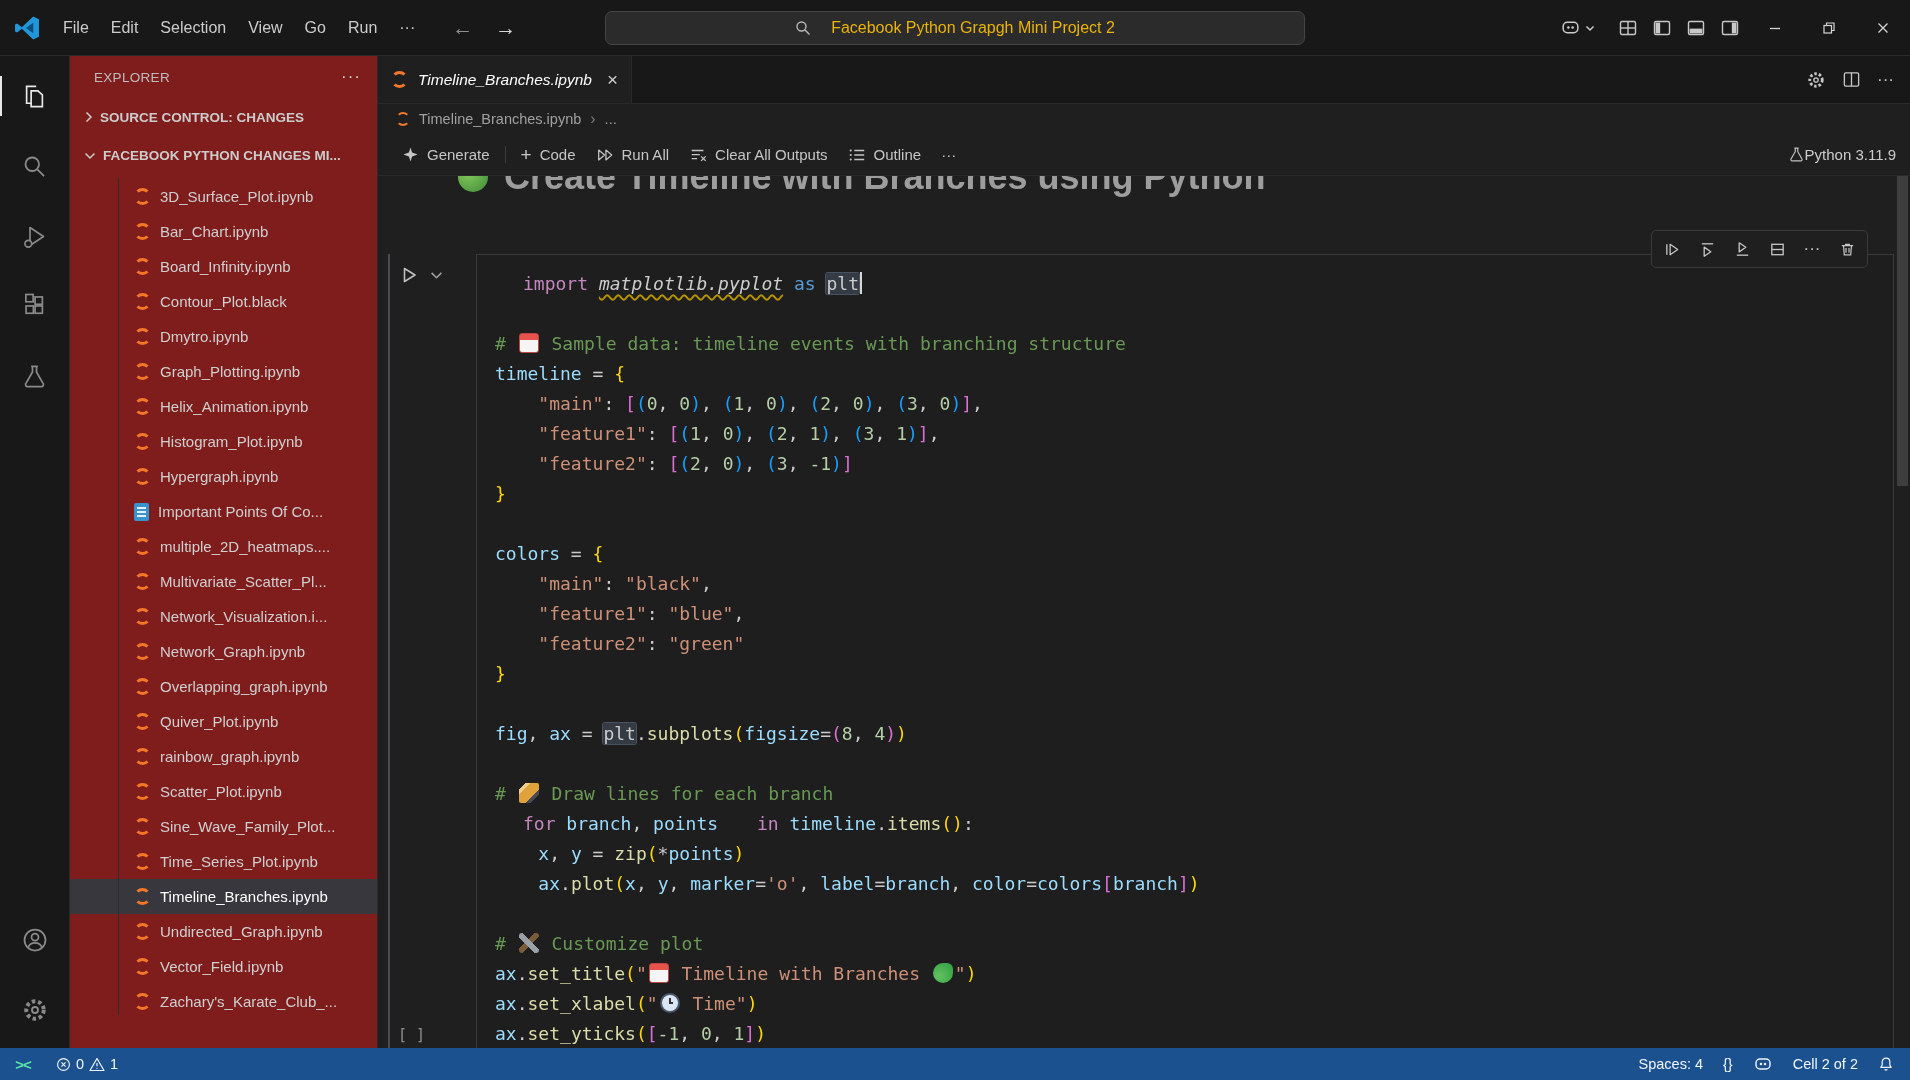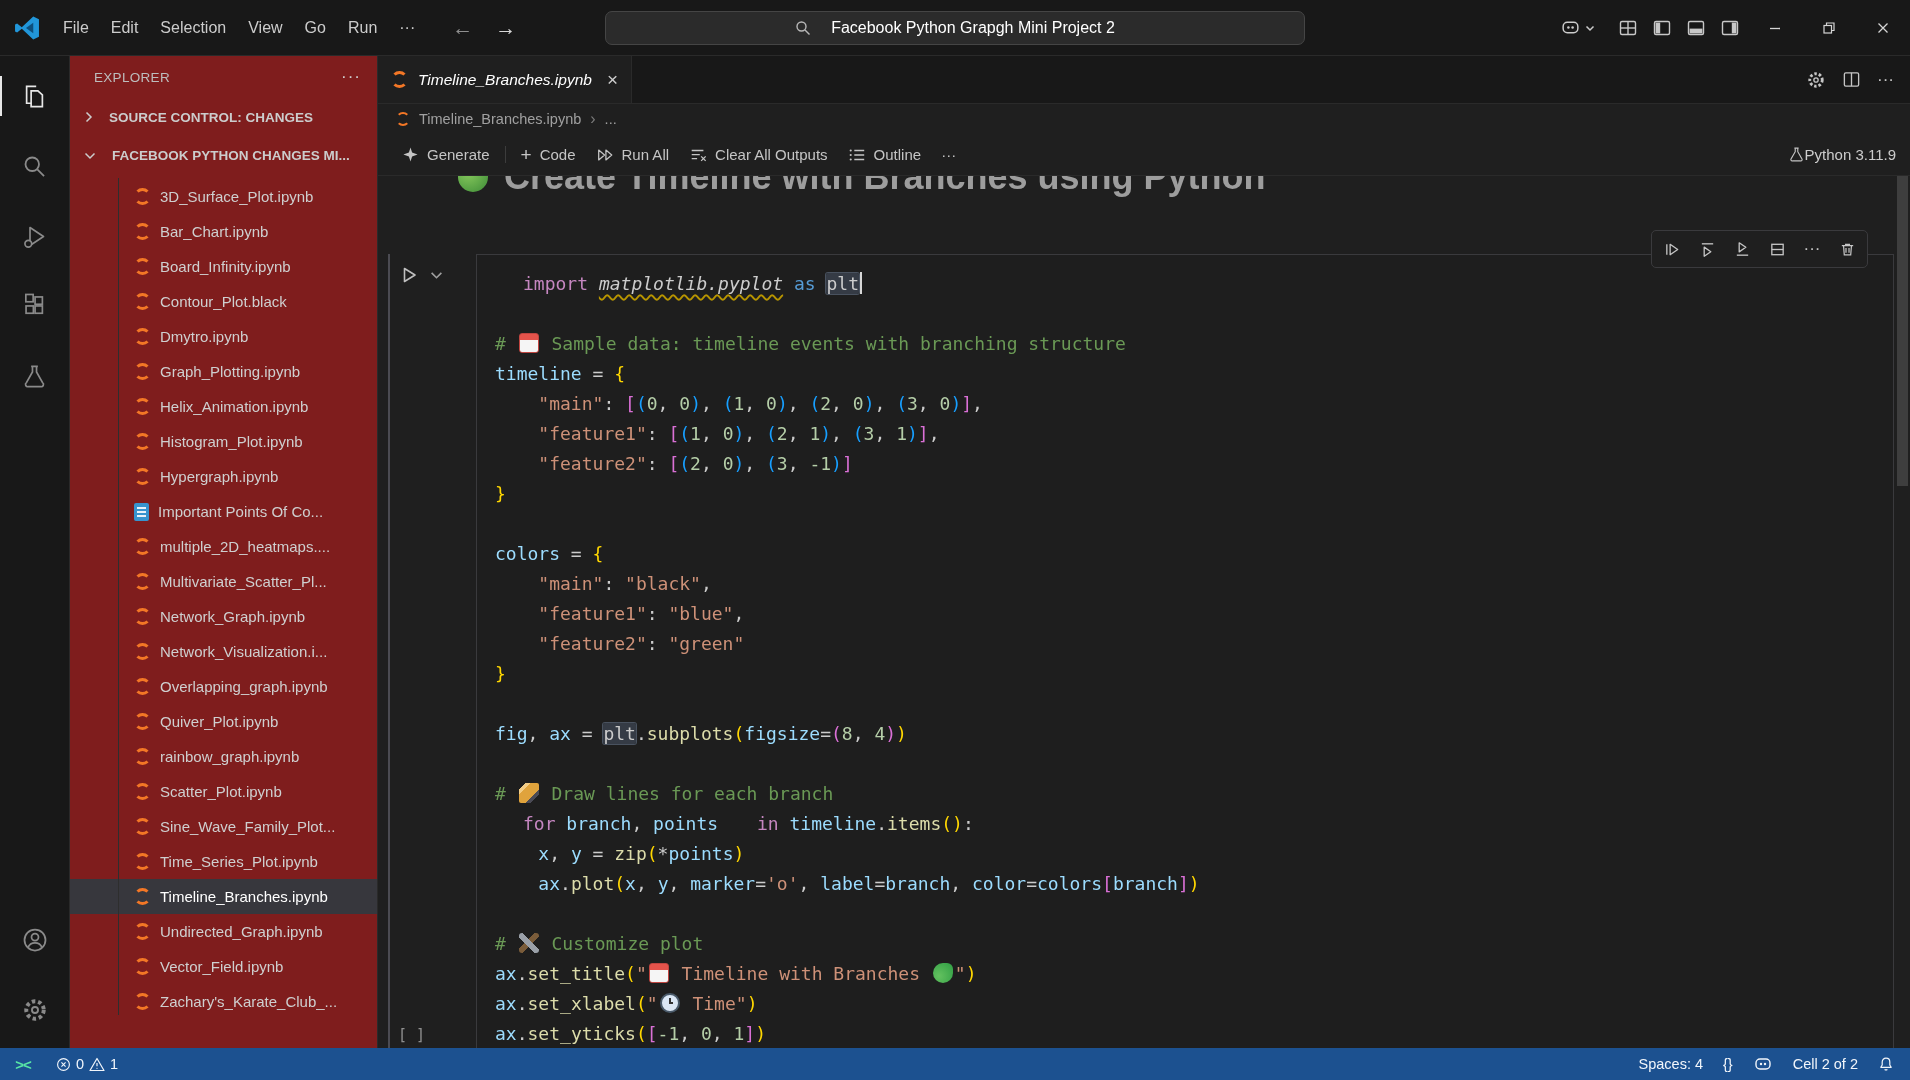--- a/index.html
+++ b/index.html
@@ -11,42 +11,42 @@
   .titlebar{height:56px;background:#181818;border-bottom:1px solid #2a2a2a;
     display:flex;align-items:center;padding-left:14px;position:relative;}
   .logo{width:26px;height:26px;margin-right:12px;flex:none;}
   .menus{display:flex;align-items:center;}
   .menu{padding:7px 11px;font-size:16px;color:#cccccc;border-radius:6px;cursor:default;}
   .nav-arrows{margin-left:26px;display:flex;gap:22px;font-size:21px;align-items:center;}
   .nav-back{color:#8f8f8f;}
   .nav-fwd{color:#d8d8d8;}
   .searchbox{position:absolute;left:50%;top:11px;transform:translateX(-50%);
     width:700px;height:34px;background:#2b2b2b;border:1px solid #454545;border-radius:7px;
-    display:flex;align-items:center;justify-content:center;gap:20px;color:#ffffff;font-size:16px;}
+    display:flex;align-items:center;justify-content:center;gap:20px;color:#eab308;font-size:16px;}
   .tb-right{margin-left:auto;display:flex;align-items:center;}
   .tb-icon{height:40px;padding:0 9px;display:flex;align-items:center;gap:4px;color:#ccc;}
   .layout-group{display:flex;align-items:center;margin-left:14px;margin-right:8px;gap:14px;}
   .win-btn{width:54px;height:55px;display:flex;align-items:center;justify-content:center;color:#d5d5d5;}
 
   
   .main{display:flex;height:992px;}
 
   .activitybar{width:70px;background:#181818;border-right:1px solid #2a2a2a;
     display:flex;flex-direction:column;align-items:center;padding-top:8px;flex:none;}
   .act-btn{width:70px;height:64px;display:flex;align-items:center;justify-content:center;
     color:#8a8a8a;position:relative;margin-bottom:6px;}
   .act-btn.active{color:#e7e7e7;}
   .act-btn.active::before{content:"";position:absolute;left:0;top:12px;bottom:12px;width:2px;background:#e7e7e7;}
   .act-spacer{flex:1;}
 
   .sidebar{width:308px;background:#7f1d1d;border-right:1px solid #2a2a2a;position:relative;flex:none;overflow:hidden;}
   .sb-header{height:42px;display:flex;align-items:center;padding:0 16px 0 24px;color:#bdbdbd;
     font-size:13.5px;letter-spacing:.3px;}
   .sb-header-ell{margin-left:auto;font-size:17px;color:#cfcfcf;letter-spacing:1px;}
-  .sb-section{height:38px;display:flex;align-items:center;gap:16px;padding-left:14px;
+  .sb-section{height:38px;display:flex;align-items:center;gap:7px;padding-left:14px;
     font-weight:bold;font-size:13.5px;color:#cccccc;}
   .file-list{position:relative;padding-top:5px;}
   .file-list::before{content:"";position:absolute;left:48px;top:4px;bottom:4px;width:1px;background:#2e2e2e;}
   .frow{height:35px;display:flex;align-items:center;gap:9px;padding-left:64px;color:#cfcfcf;
     cursor:pointer;white-space:nowrap;font-size:15px;}
   .frow.sel{background:var(--list-selection,#37373d);color:#ffffff;}
   .ficon{flex:none;}
   .ficon.jupyter{width:17px;height:17px;border:3px solid var(--jupyter-orange,#f37726);
     border-left-color:transparent;border-right-color:transparent;border-radius:50%;}
   .ficon.doc{width:15px;height:18px;background:#3794cf;border-radius:2px;position:relative;}
@@ -313,25 +313,25 @@
         <div class="frow">
           <span class="ficon jupyter"></span>
           <span class="fname">multiple_2D_heatmaps....</span>
         </div>
         <div class="frow">
           <span class="ficon jupyter"></span>
           <span class="fname">Multivariate_Scatter_Pl...</span>
         </div>
         <div class="frow">
           <span class="ficon jupyter"></span>
+          <span class="fname">Network_Visualization.i...</span>
+        </div>
+        <div class="frow">
+          <span class="ficon jupyter"></span>
           <span class="fname">Network_Graph.ipynb</span>
-        </div>
-        <div class="frow">
-          <span class="ficon jupyter"></span>
-          <span class="fname">Network_Visualization.i...</span>
         </div>
         <div class="frow">
           <span class="ficon jupyter"></span>
           <span class="fname">Overlapping_graph.ipynb</span>
         </div>
         <div class="frow">
           <span class="ficon jupyter"></span>
           <span class="fname">Quiver_Plot.ipynb</span>
         </div>
         <div class="frow">

